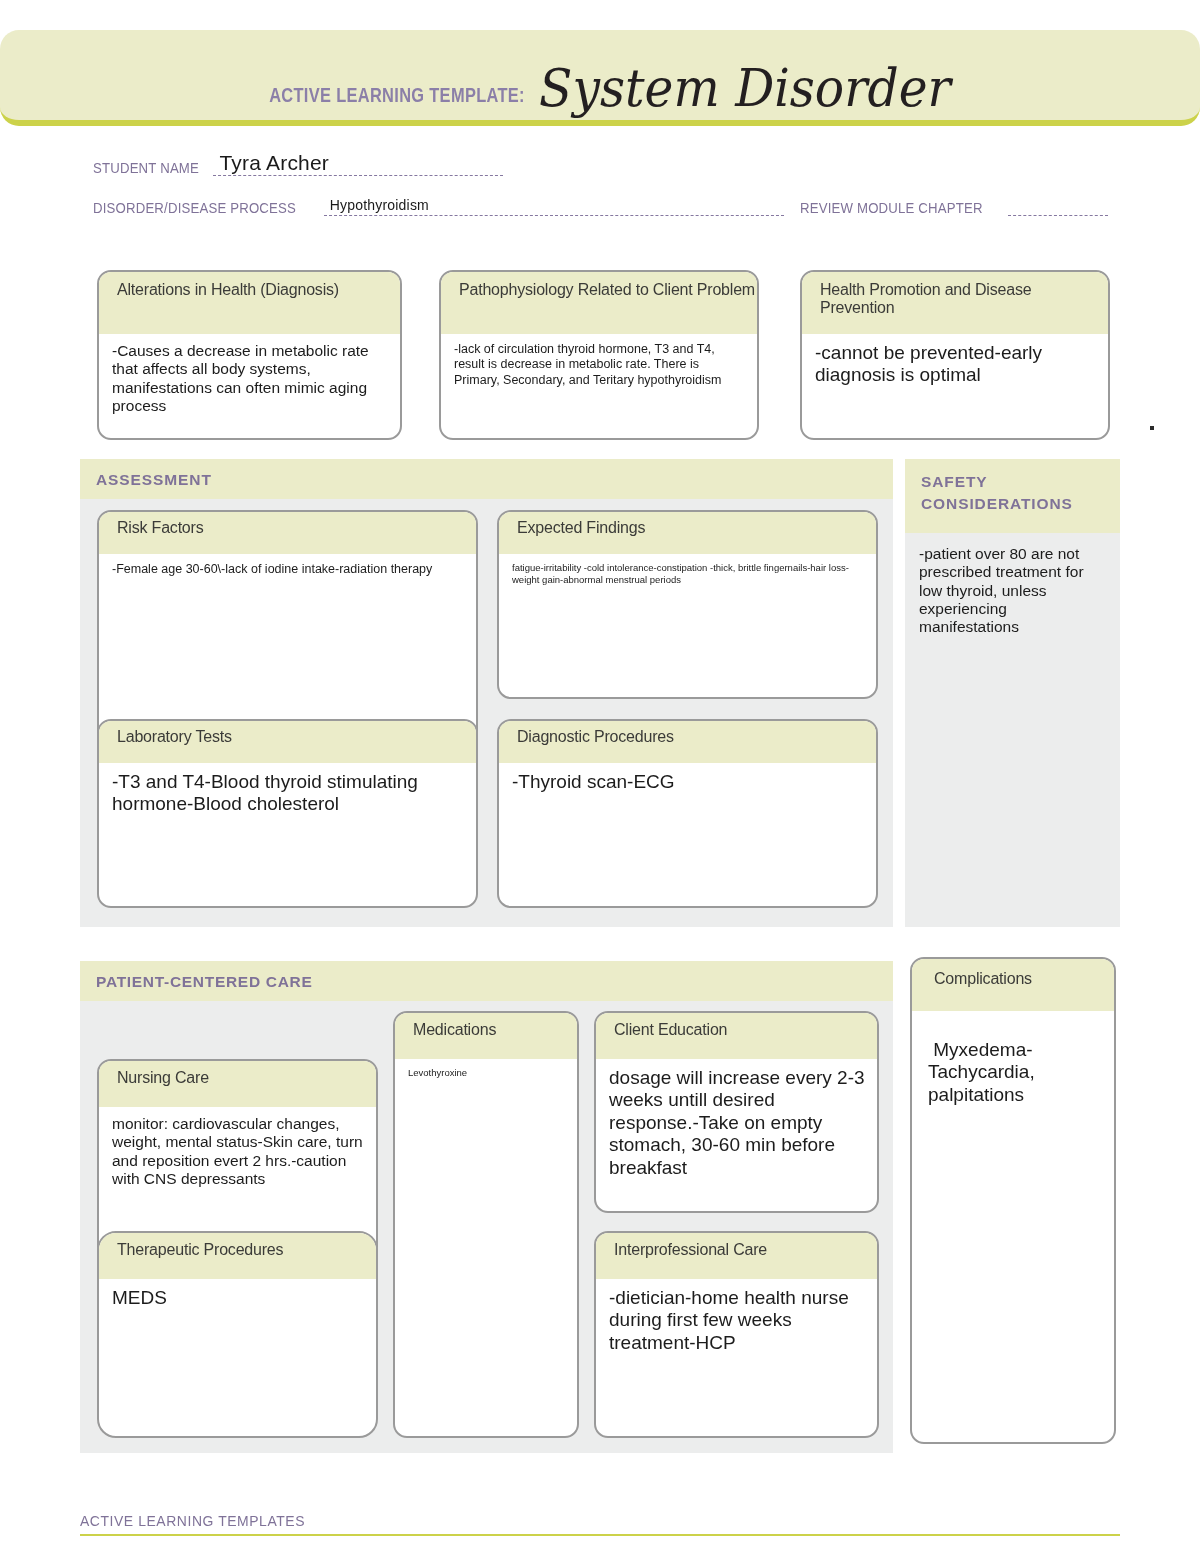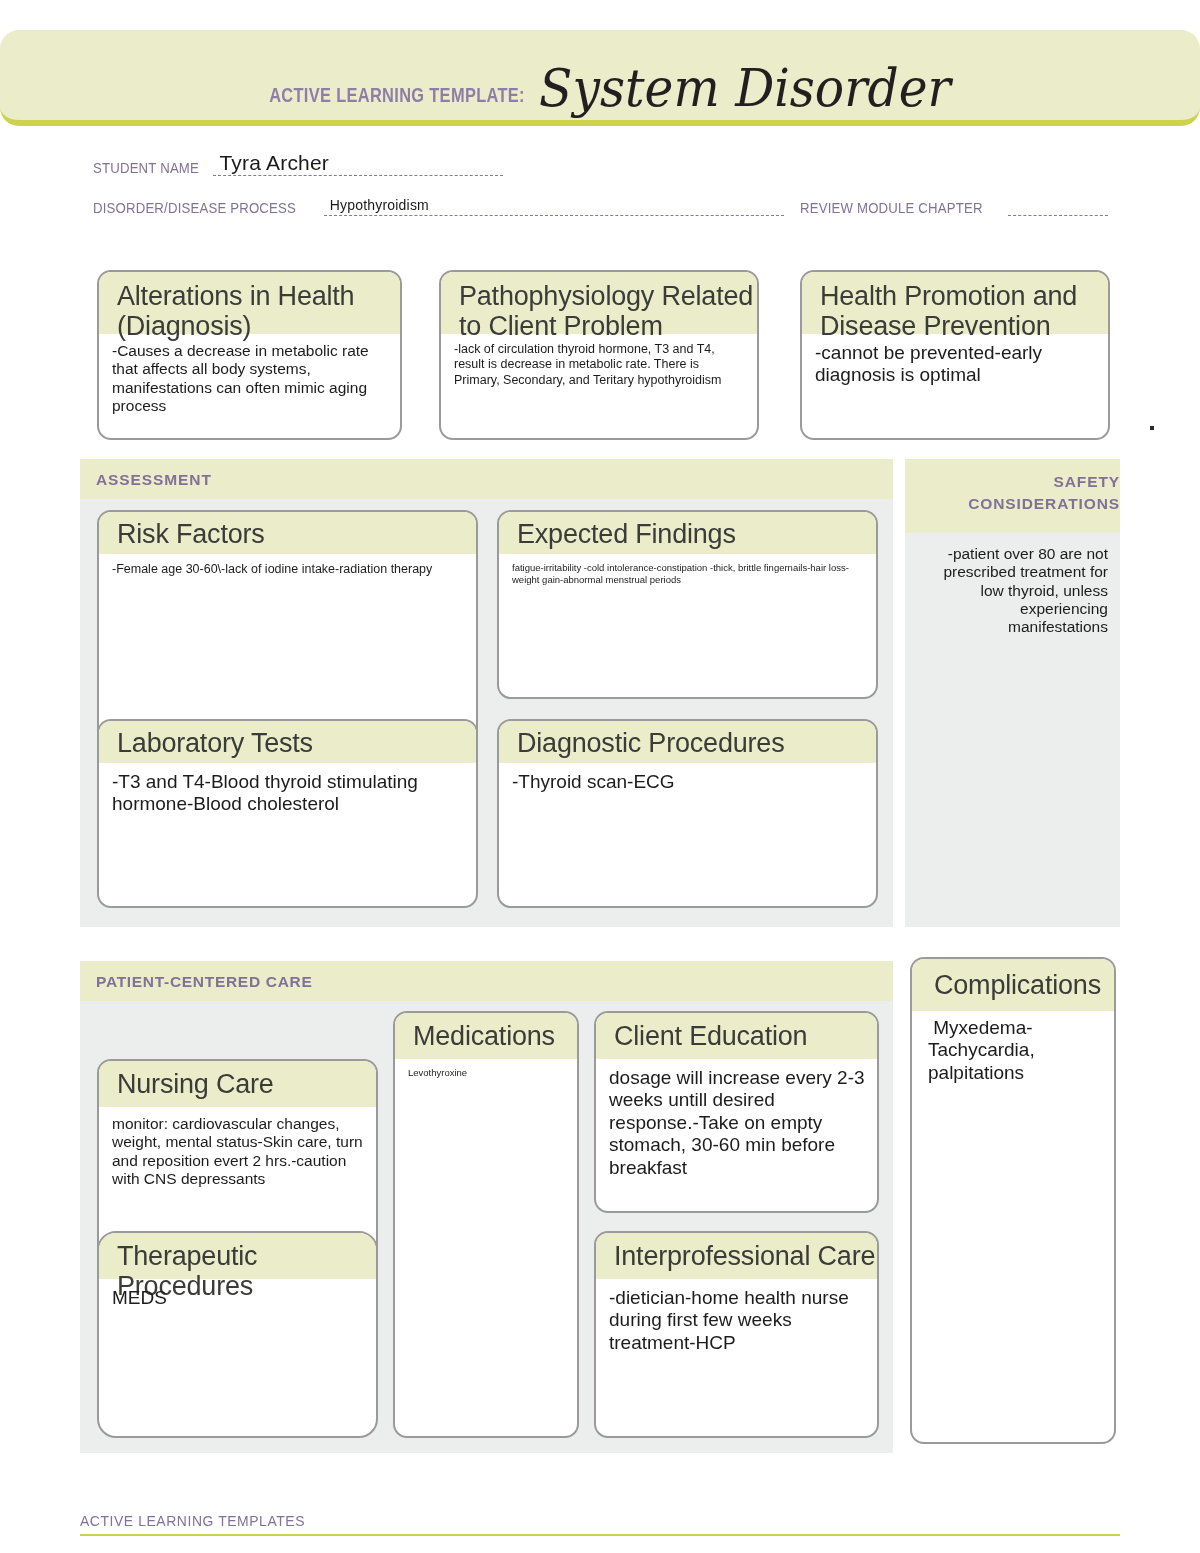--- a/index.html
+++ b/index.html
@@ -106,21 +106,21 @@
     background: #ffffff;
     border: 2px solid #9a9a9a;
     border-radius: 14px;
     box-sizing: border-box;
     overflow: hidden;
   }
   .card > .card-head {
     background: #ebecc9;
     box-sizing: border-box;
     padding: 9px 0 7px 18px;
-    font-size: 27px;
+    font-size: 16px;
     line-height: 1.12;
     color: #3b3b38;
     font-weight: 400;
     letter-spacing: -0.2px;
   }
   .card > .card-body {
     padding: 8px 12px 6px 13px;
     box-sizing: border-box;
     white-space: pre-wrap;
   }
@@ -161,21 +161,20 @@
   #card-diag      { left: 497px; top: 719px; width: 381px; height: 189px; }
   #card-risk .card-head, #card-expected .card-head,
   #card-lab .card-head, #card-diag .card-head { height: 42px; padding-top: 7px; }
 
   
   #panel-safety {
     position: absolute;
     left: 905px; top: 459px;
     width: 215px; height: 468px;
     background: #eceded;
-    text-align: right;
   }
   #panel-safety .panel-head {
     background: #ebecc9;
     box-sizing: border-box;
     padding: 12px 0 10px 16px;
     font-size: 15.5px;
     font-weight: 700;
     letter-spacing: 0.9px;
     color: #7f7298;
     line-height: 1.45;
@@ -213,21 +212,21 @@
   #card-therapeutic { left: 97px; top: 1231px; width: 281px; height: 207px; border-radius: 19px; }
   #card-interpro  { left: 594px; top: 1231px; width: 285px; height: 207px; }
   #card-nursing .card-head, #card-meds .card-head, #card-clientedu .card-head,
   #card-therapeutic .card-head, #card-interpro .card-head { height: 46px; padding-top: 8px; }
 
   
   #card-complications {
     left: 910px; top: 957px; width: 206px; height: 487px;
   }
   #card-complications .card-head { height: 52px; padding-top: 11px; padding-left: 22px; }
-  #card-complications .card-body { padding-left: 16px; padding-top: 6px; }
+  #card-complications .card-body { padding-left: 16px; padding-top: 28px; }
 
   
   .footer {
     position: absolute;
     left: 80px; top: 1512px;
     width: 1040px;
   }
   .footer-text {
     font-size: 15px;
     letter-spacing: 0.6px;

